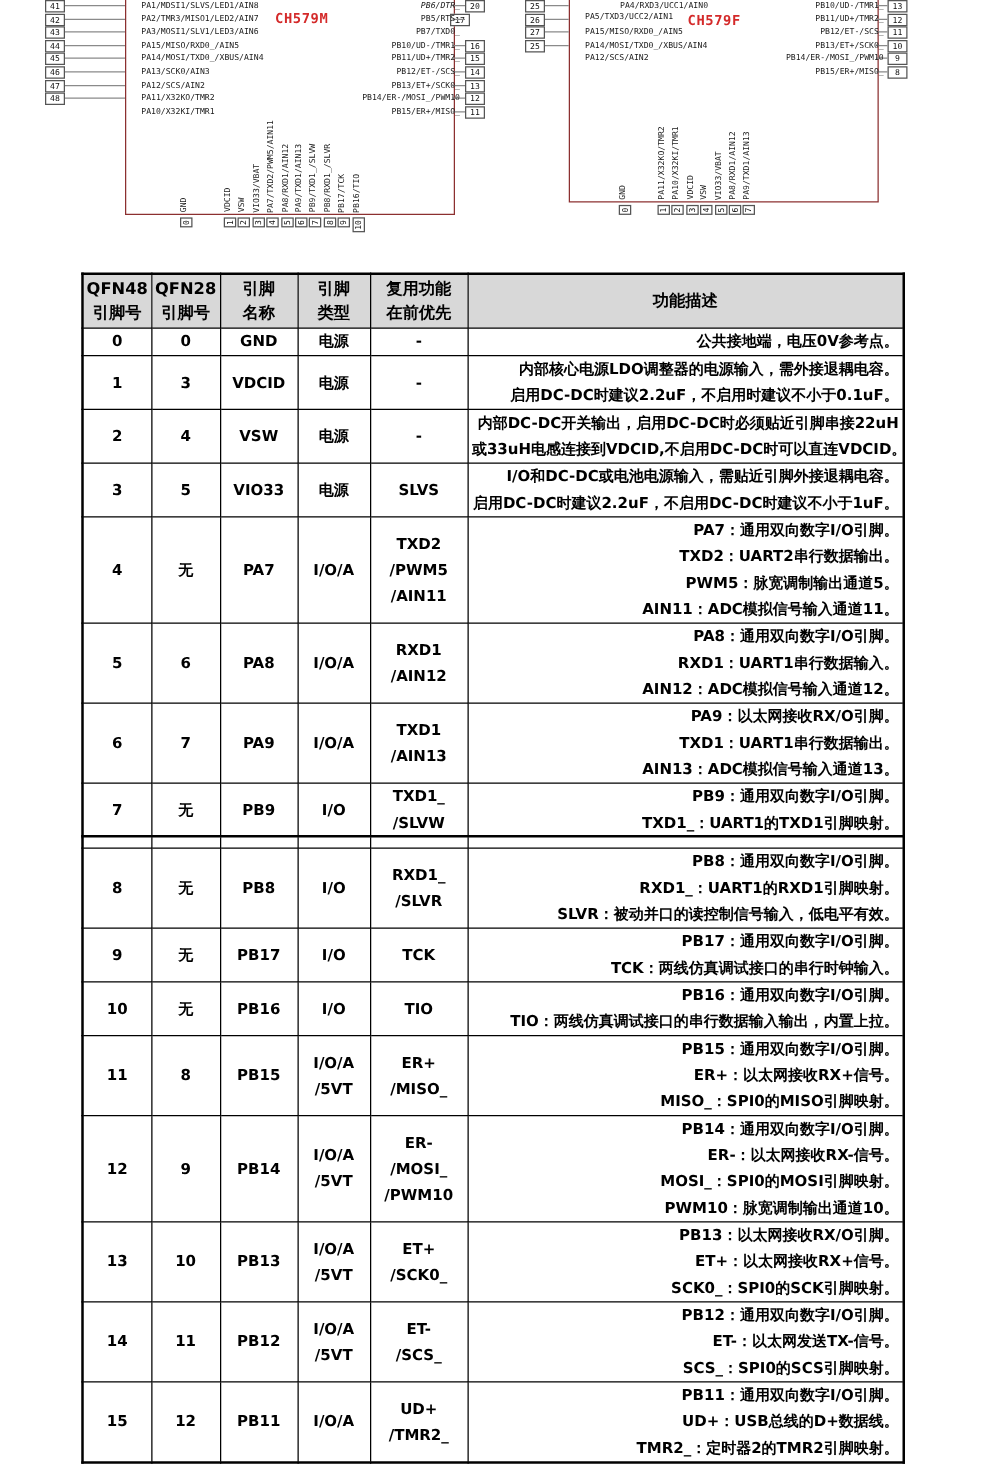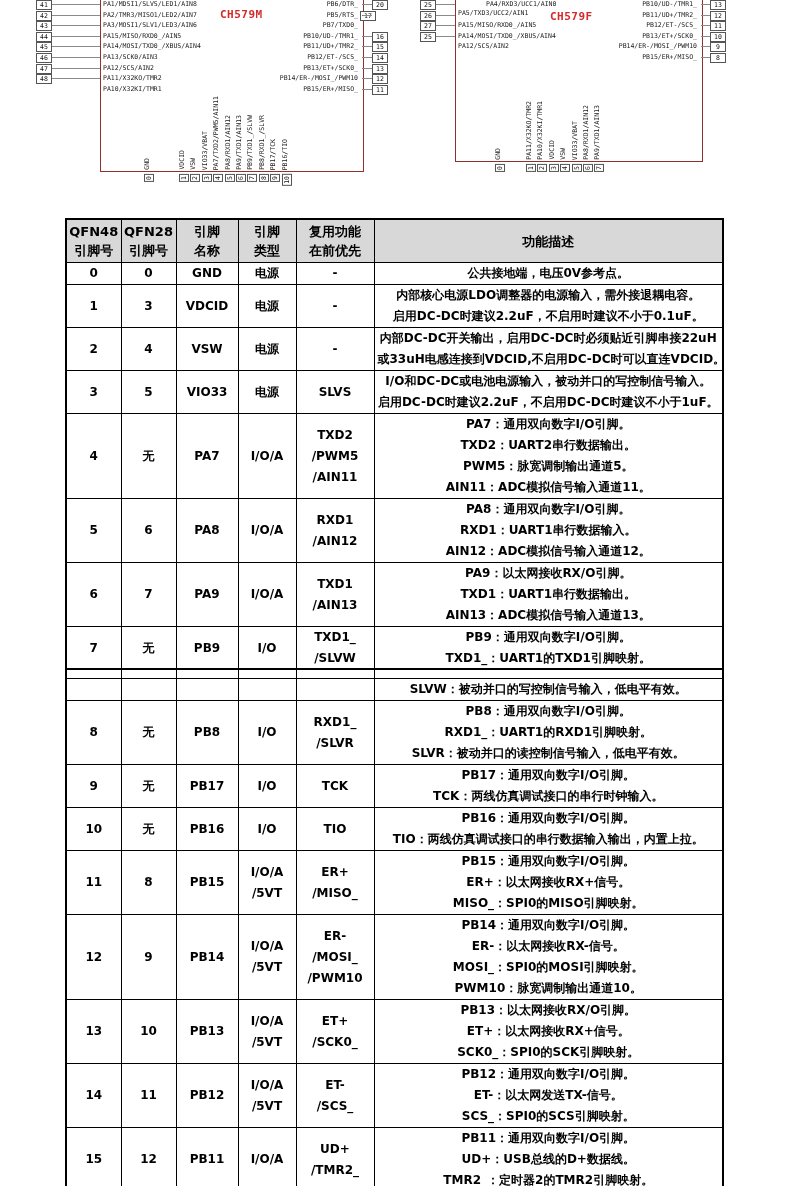--- a/index.html
+++ b/index.html
@@ -5,21 +5,21 @@
   html,body{margin:0;padding:0;background:#ffffff;}
   body{width:790px;height:1186px;overflow:hidden;position:relative;
        font-family:"DejaVu Sans","Liberation Sans",sans-serif;color:#000;}
 
   
   #diagrams{position:absolute;top:0;left:0;width:790px;height:206px;overflow:hidden;}
   .chip-box{position:absolute;border:1.5px solid #8c3030;background:#fff;}
   .chip-name{position:absolute;color:#d42a2a;font-weight:bold;font-size:11px;
              font-family:"DejaVu Sans Mono",monospace;letter-spacing:.5px;}
   .pin-label{position:absolute;font-size:6.5px;line-height:8px;color:#1a1a1a;
-             white-space:nowrap;font-family:"DejaVu Sans Mono",monospace;}
+             white-space:nowrap;font-family:"DejaVu Sans Mono",monospace;margin-left:10px;}
   .pin-label.r{text-align:right;}
   .pin-num{position:absolute;border:1px solid #555;background:#fff;font-size:6.5px;
            line-height:8px;text-align:center;color:#111;
            font-family:"DejaVu Sans Mono",monospace;}
   .wire{position:absolute;height:1px;background:#8a8a8a;}
   .vpin{position:absolute;writing-mode:vertical-rl;transform:rotate(180deg);
         font-size:6.5px;color:#1a1a1a;white-space:nowrap;
         font-family:"DejaVu Sans Mono",monospace;}
   .vnum{position:absolute;writing-mode:vertical-rl;transform:rotate(180deg);
         border:1px solid #555;background:#fff;font-size:6.5px;color:#111;
@@ -30,21 +30,21 @@
         width:657px;background:#fff;border:2px solid #000;}
   #table1{top:218px;}
   #table2{top:668px;}
   th,td{border:1px solid #000;vertical-align:middle;overflow:hidden;padding:0;}
   th{background:#d8d8d8;font-size:13px;font-weight:bold;text-align:center;
      padding:2px 0;}
   th .hl{line-height:19px;white-space:nowrap;}
   td{font-size:12px;font-weight:bold;}
   td .ln{line-height:21px;white-space:nowrap;}
   td.c{text-align:center;}
-  td.desc{text-align:center;padding:0 3px;}
+  td.desc{text-align:right;padding:0 3px;}
   tr.spacer td{height:8px;}
 </style>
 </head>
 <body>
 
 <div id="diagrams">
   <div class="chip-box" style="left:100px;top:-30px;width:262px;height:200px"></div>
   <div class="chip-box" style="left:455px;top:-30px;width:246px;height:190px"></div>
   <div class="chip-name" style="left:220px;top:8px">CH579M</div>
   <div class="chip-name" style="left:550px;top:10px">CH579F</div>
@@ -69,21 +69,21 @@
       <div class="pin-label" style="left: 103px; top: 53px;">PA13/SCK0/AIN3</div>
       <div class="pin-num" style="left: 36px; top: 63.6px; width: 14px;">47</div>
       <div class="wire" style="left: 52px; width: 48px; top: 67.6px;"></div>
       <div class="pin-label" style="left: 103px; top: 63.6px;">PA12/SCS/AIN2</div>
       <div class="pin-num" style="left: 36px; top: 74.2px; width: 14px;">48</div>
       <div class="wire" style="left: 52px; width: 48px; top: 78.2px;"></div>
       <div class="pin-label" style="left: 103px; top: 74.2px;">PA11/X32KO/TMR2</div>
       <div class="pin-label" style="left: 103px; top: 84.8px;">PA10/X32KI/TMR1</div>
       <div class="pin-num" style="left: 372px; top: 0px; width: 14px;">20</div>
       <div class="wire" style="left: 362px; width: 10px; top: 4px;"></div>
-      <div class="pin-label r" style="left: 200px; width: 158px; top: 0px;">PB6/DTR_</div>
+      <div class="pin-label r" style="left: 200px; width: 158px; top: 0px; font-style: italic;">PB6/DTR_</div>
       <div class="pin-num" style="left: 360px; top: 10.6px; width: 14px;">17</div>
       <div class="wire" style="left: 362px; width: 10px; top: 14.6px;"></div>
       <div class="pin-label r" style="left: 200px; width: 158px; top: 10.6px;">PB5/RTS_</div>
       <div class="pin-label r" style="left: 200px; width: 158px; top: 21.2px;">PB7/TXD0_</div>
       <div class="pin-num" style="left: 372px; top: 31.8px; width: 14px;">16</div>
       <div class="wire" style="left: 362px; width: 10px; top: 35.8px;"></div>
       <div class="pin-label r" style="left: 200px; width: 158px; top: 31.8px;">PB10/UD-/TMR1_</div>
       <div class="pin-num" style="left: 372px; top: 42.4px; width: 14px;">15</div>
       <div class="wire" style="left: 362px; width: 10px; top: 46.4px;"></div>
       <div class="pin-label r" style="left: 200px; width: 158px; top: 42.4px;">PB11/UD+/TMR2_</div>
@@ -280,21 +280,21 @@
         <td class="c">
           <div class="ln">VIO33</div>
         </td>
         <td class="c">
           <div class="ln">电源</div>
         </td>
         <td class="c">
           <div class="ln">SLVS</div>
         </td>
         <td class="desc">
-          <div class="ln">I/O和DC-DC或电池电源输入，被动并口的写控制信号输入。</div>
+          <div class="ln">I/O和DC-DC或电池电源输入，需贴近引脚外接退耦电容。</div>
           <div class="ln">启用DC-DC时建议2.2uF，不启用DC-DC时建议不小于1uF。</div>
         </td>
       </tr>
       <tr>
         <td class="c">
           <div class="ln">4</div>
         </td>
         <td class="c">
           <div class="ln">无</div>
         </td>
@@ -400,40 +400,20 @@
       <tr class="spacer">
         <td class="c"></td>
         <td class="c"></td>
         <td class="c"></td>
         <td class="c"></td>
         <td class="c"></td>
         <td class="c"></td>
       </tr>
       <tr>
         <td class="c">
-          <div class="ln">&nbsp;</div>
-        </td>
-        <td class="c">
-          <div class="ln">&nbsp;</div>
-        </td>
-        <td class="c">
-          <div class="ln">&nbsp;</div>
-        </td>
-        <td class="c">
-          <div class="ln">&nbsp;</div>
-        </td>
-        <td class="c">
-          <div class="ln">&nbsp;</div>
-        </td>
-        <td class="desc">
-          <div class="ln">SLVW：被动并口的写控制信号输入，低电平有效。</div>
-        </td>
-      </tr>
-      <tr>
-        <td class="c">
           <div class="ln">8</div>
         </td>
         <td class="c">
           <div class="ln">无</div>
         </td>
         <td class="c">
           <div class="ln">PB8</div>
         </td>
         <td class="c">
           <div class="ln">I/O</div>

